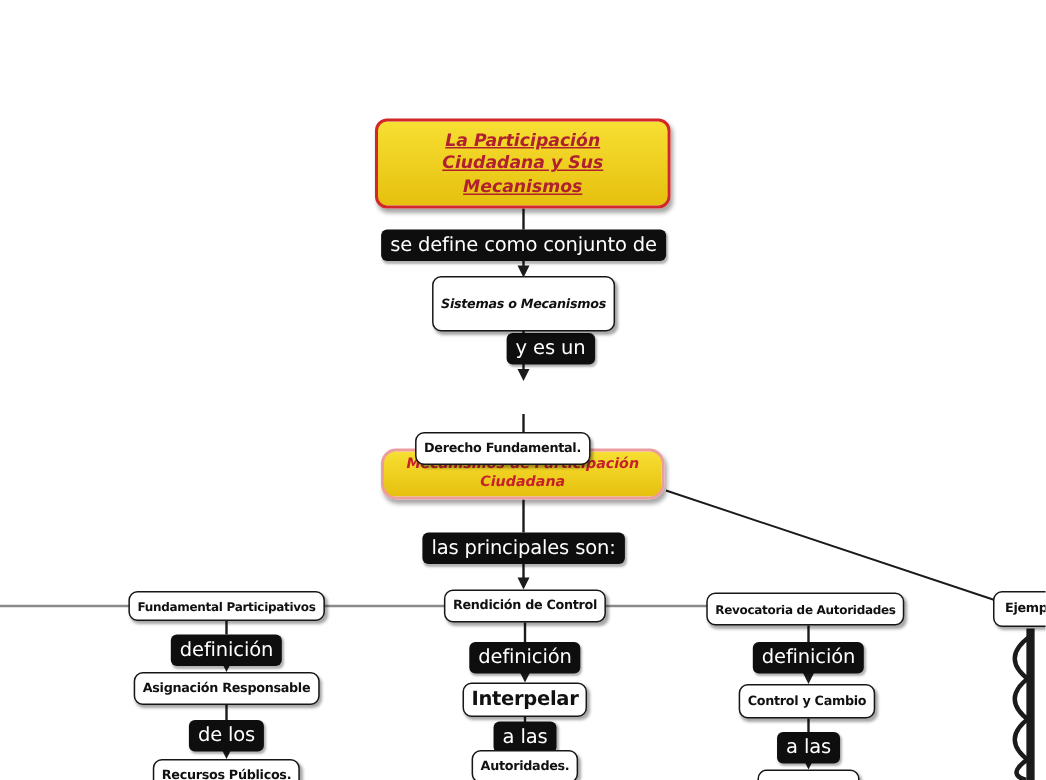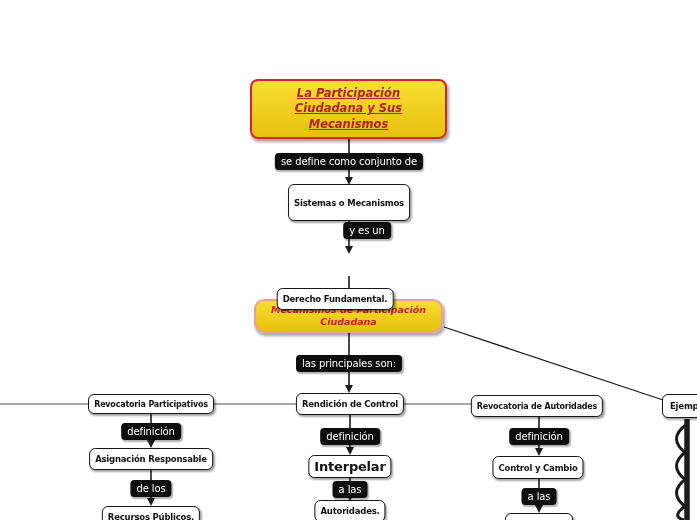--- a/index.html
+++ b/index.html
@@ -20,38 +20,38 @@
     display:flex;align-items:center;justify-content:center;white-space:pre-line;text-align:center;}
   .node{
     background:var(--node-bg);border:1.4px solid var(--node-border);border-radius:6px;
     color:var(--node-text);font-weight:bold;font-size:8px;letter-spacing:-0.2px;
     padding:0 5px;box-shadow:1.5px 2px 2px rgba(0,0,0,0.35);white-space:nowrap;
     transform:translateX(-50%);
   }
   .node.noshift{transform:none;justify-content:flex-start;padding-left:7px;}
   .pill{
     background:var(--pill-bg);color:var(--pill-text);border-radius:4px;
-    font-size:10px;letter-spacing:-0.1px;padding:3px 6px;white-space:nowrap;
+    font-size:13px;letter-spacing:-0.1px;padding:3px 6px;white-space:nowrap;
     box-shadow:1px 1.5px 1.5px rgba(0,0,0,0.3);transform:translateX(-50%);
   }
   .ynode{
     background:linear-gradient(180deg,var(--yellow-top),var(--yellow-bottom));
     font-weight:bold;box-shadow:1.5px 2.5px 3px rgba(0,0,0,0.35);
   }
   #root-node{
     left:250px;top:79px;width:197px;height:60px;border:2.5px solid var(--root-border);
     border-radius:8px;color:var(--root-text);font-size:11.5px;font-style:italic;
     text-decoration:underline;line-height:1.32;
   }
   #mecanismos-node{
     left:254px;top:299px;width:189px;height:34px;border:2px solid var(--mec-border);
     border-radius:10px;color:var(--mec-text);font-size:9.5px;line-height:1.25;font-style:italic;
   }
   
-  #sistemas{left:349px;top:184px;min-width:110px;height:37px;font-size:8.5px;}
+  #sistemas{left:349px;top:184px;min-width:110px;height:37px;font-size:8.5px;font-style:italic;}
   #derecho{left:335px;top:254px;min-width:106px;height:22px;font-size:8.5px;margin-top:34px;}
   #presupuestos{left:151px;top:394px;min-width:126px;height:20px;}
   #rendicion{left:350px;top:393px;min-width:102px;height:22px;font-size:8.5px;}
   #revocatoria{left:537px;top:395px;min-width:122px;height:22px;}
   #ejemplos{left:662px;top:394px;width:62px;height:24px;font-size:8.5px;}
   #asignacion{left:151px;top:448px;min-width:111px;height:22px;font-size:8.5px;}
   #recursos{left:151px;top:506px;min-width:96px;height:22px;font-size:8.5px;}
   #interpelar{left:350px;top:455px;min-width:60px;height:23px;font-size:13px;}
   #autoridades{left:350px;top:500px;min-width:66px;height:22px;font-size:8.5px;}
   #control{left:538px;top:456px;min-width:85px;height:23px;font-size:8.5px;}
@@ -147,21 +147,21 @@
   <div class="pill" id="p-principales">las principales son:</div>
   <div class="pill" id="p-def-left">definición</div>
   <div class="pill" id="p-delos">de los</div>
   <div class="pill" id="p-def-mid">definición</div>
   <div class="pill" id="p-alas-mid">a las</div>
   <div class="pill" id="p-def-right">definición</div>
   <div class="pill" id="p-alas-right">a las</div>
 
   <div class="node" id="sistemas">Sistemas o Mecanismos</div>
   <div class="node" id="derecho">Derecho Fundamental.</div>
-  <div class="node" id="presupuestos">Revocatoria Participativos</div>
+  <div class="node" id="presupuestos">Fundamental Participativos</div>
   <div class="node" id="rendicion">Rendición de Control</div>
   <div class="node" id="revocatoria">Revocatoria de Autoridades</div>
   <div class="node noshift" id="ejemplos">Ejemplos</div>
   <div class="node" id="asignacion">Asignación Responsable</div>
   <div class="node" id="recursos">Recursos Públicos.</div>
   <div class="node" id="interpelar">Interpelar</div>
   <div class="node" id="autoridades">Autoridades.</div>
   <div class="node" id="control">Control y Cambio</div>
   <div class="node" id="partial-node"></div>
 

